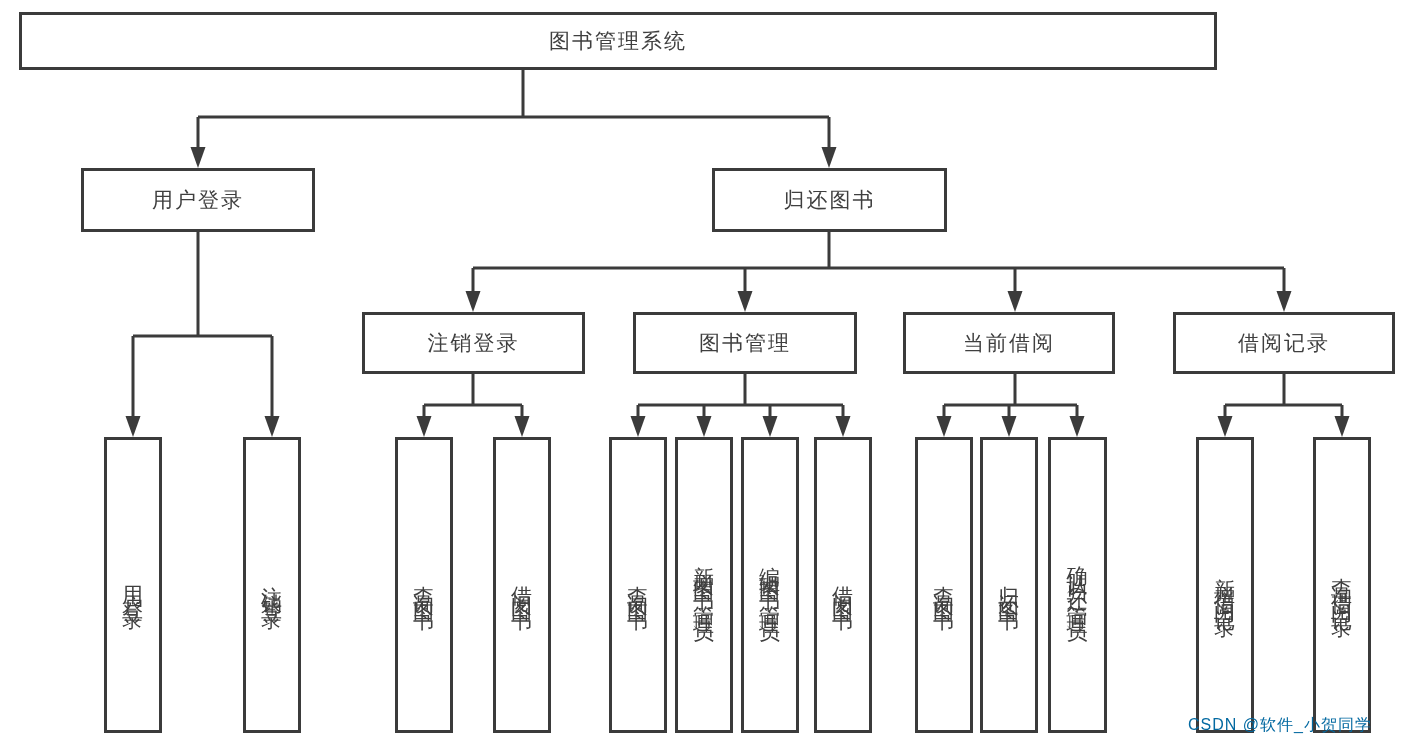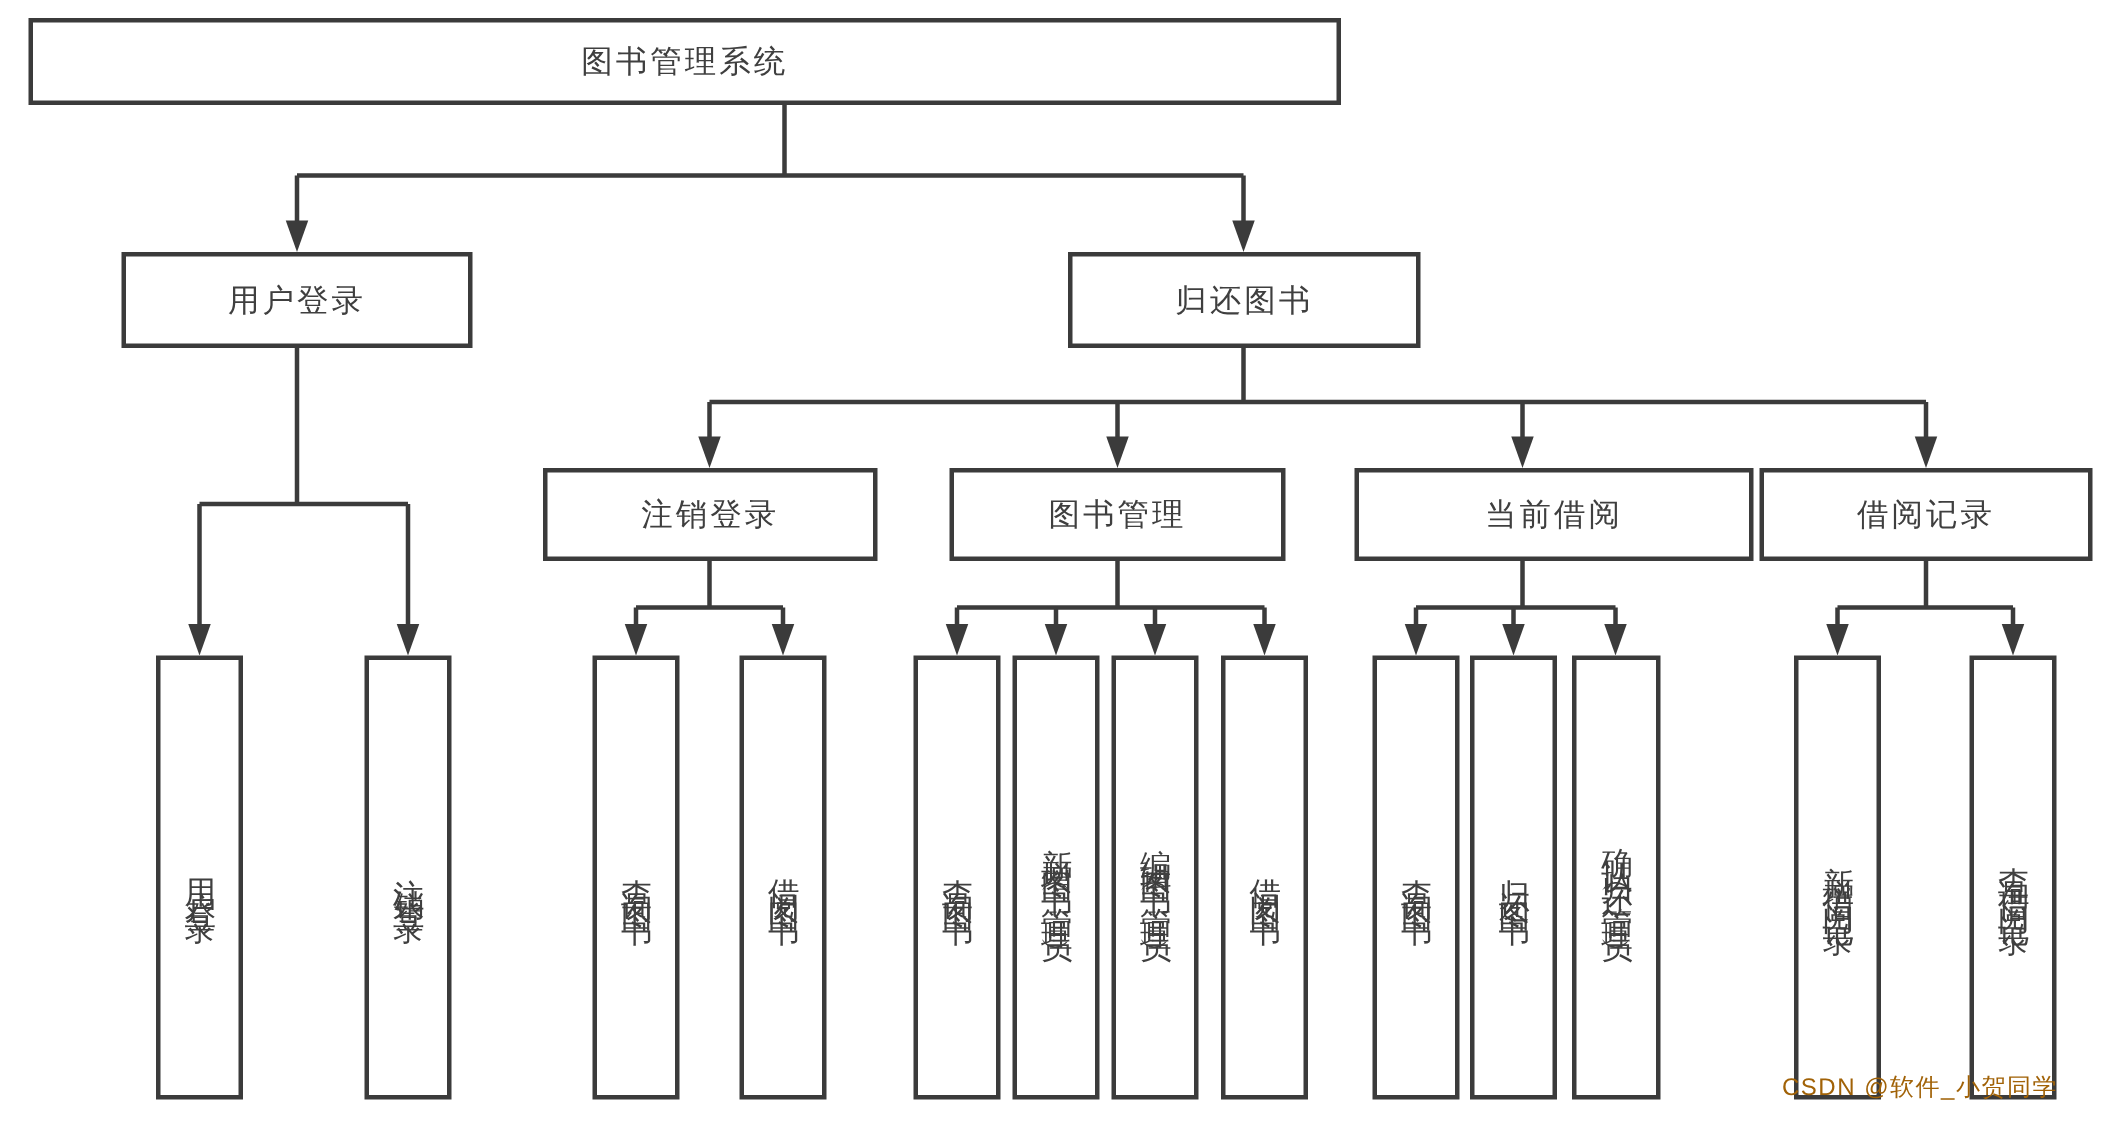--- a/index.html
+++ b/index.html
@@ -29,21 +29,21 @@
     text-orientation:mixed;
     letter-spacing:8px;
     line-height:1;
     font-size:21px;
     color:#3f3f3f;
   }
   .watermark{
     position:absolute;
     left:1188px;top:715px;
     font-size:16px;
-    color:#a16207;
+    color:#0369a1;
     letter-spacing:1px;
     white-space:nowrap;
     z-index:3;
   }
 </style>
 </head>
 <body>
 
 <div class="stage">
 
@@ -73,38 +73,38 @@
       <polygon points="762.5,416 777.5,416 770,437"></polygon>
       <polygon points="835.5,416 850.5,416 843,437"></polygon>
       <polygon points="936.5,416 951.5,416 944,437"></polygon>
       <polygon points="1001.5,416 1016.5,416 1009,437"></polygon>
       <polygon points="1069.5,416 1084.5,416 1077,437"></polygon>
       <polygon points="1217.5,416 1232.5,416 1225,437"></polygon>
       <polygon points="1334.5,416 1349.5,416 1342,437"></polygon>
     </g>
   </svg>
 
-  <div class="box" style="left:19px;top:12px;width:875px;height:58px">
+  <div class="box" style="left:19px;top:12px;width:1198px;height:58px">
     <span>图书管理系统</span>
   </div>
 
   <div class="box" style="left:81px;top:168px;width:234px;height:64px">
     <span>用户登录</span>
   </div>
   <div class="box" style="left:712px;top:168px;width:235px;height:64px">
     <span>归还图书</span>
   </div>
 
   <div class="box" style="left:362px;top:312px;width:223px;height:62px">
     <span>注销登录</span>
   </div>
   <div class="box" style="left:633px;top:312px;width:224px;height:62px">
     <span>图书管理</span>
   </div>
-  <div class="box" style="left:903px;top:312px;width:266px;height:62px">
+  <div class="box" style="left:903px;top:312px;width:212px;height:62px">
     <span>当前借阅</span>
   </div>
   <div class="box" style="left:1173px;top:312px;width:222px;height:62px">
     <span>借阅记录</span>
   </div>
 
   <div class="box leaf" style="left:104px;top:437px;width:58px;height:296px">
     <span>用户登录</span>
   </div>
   <div class="box leaf" style="left:243px;top:437px;width:58px;height:296px">

